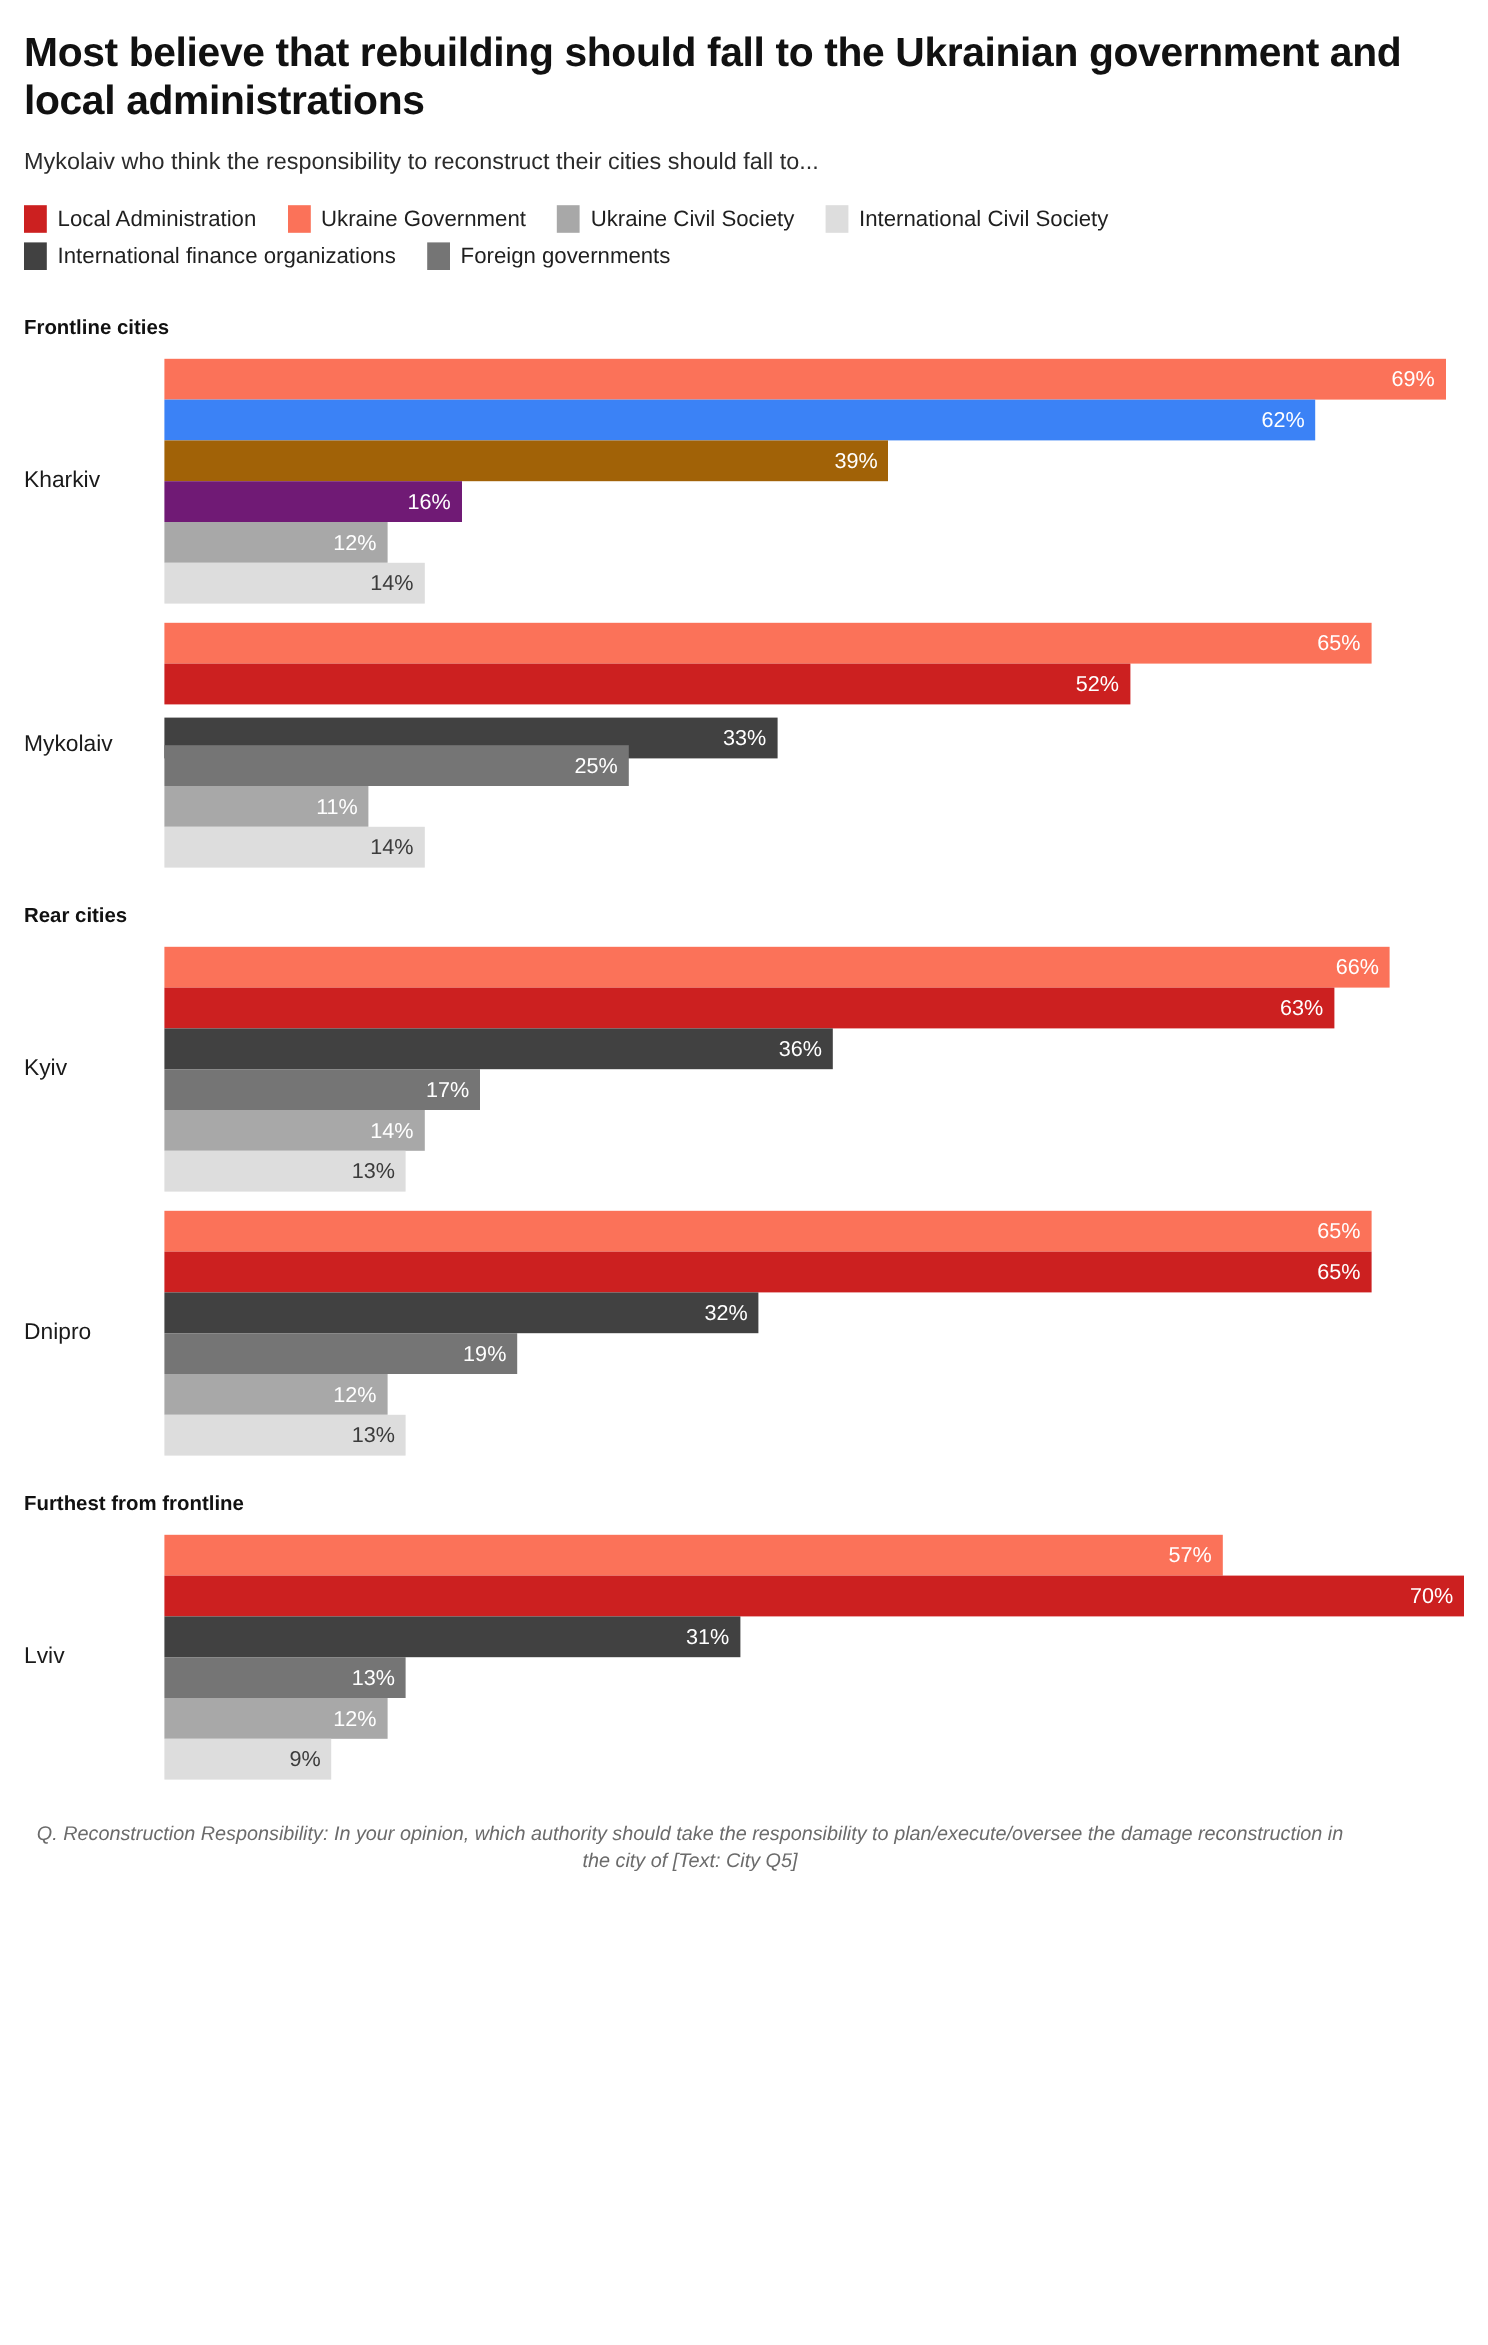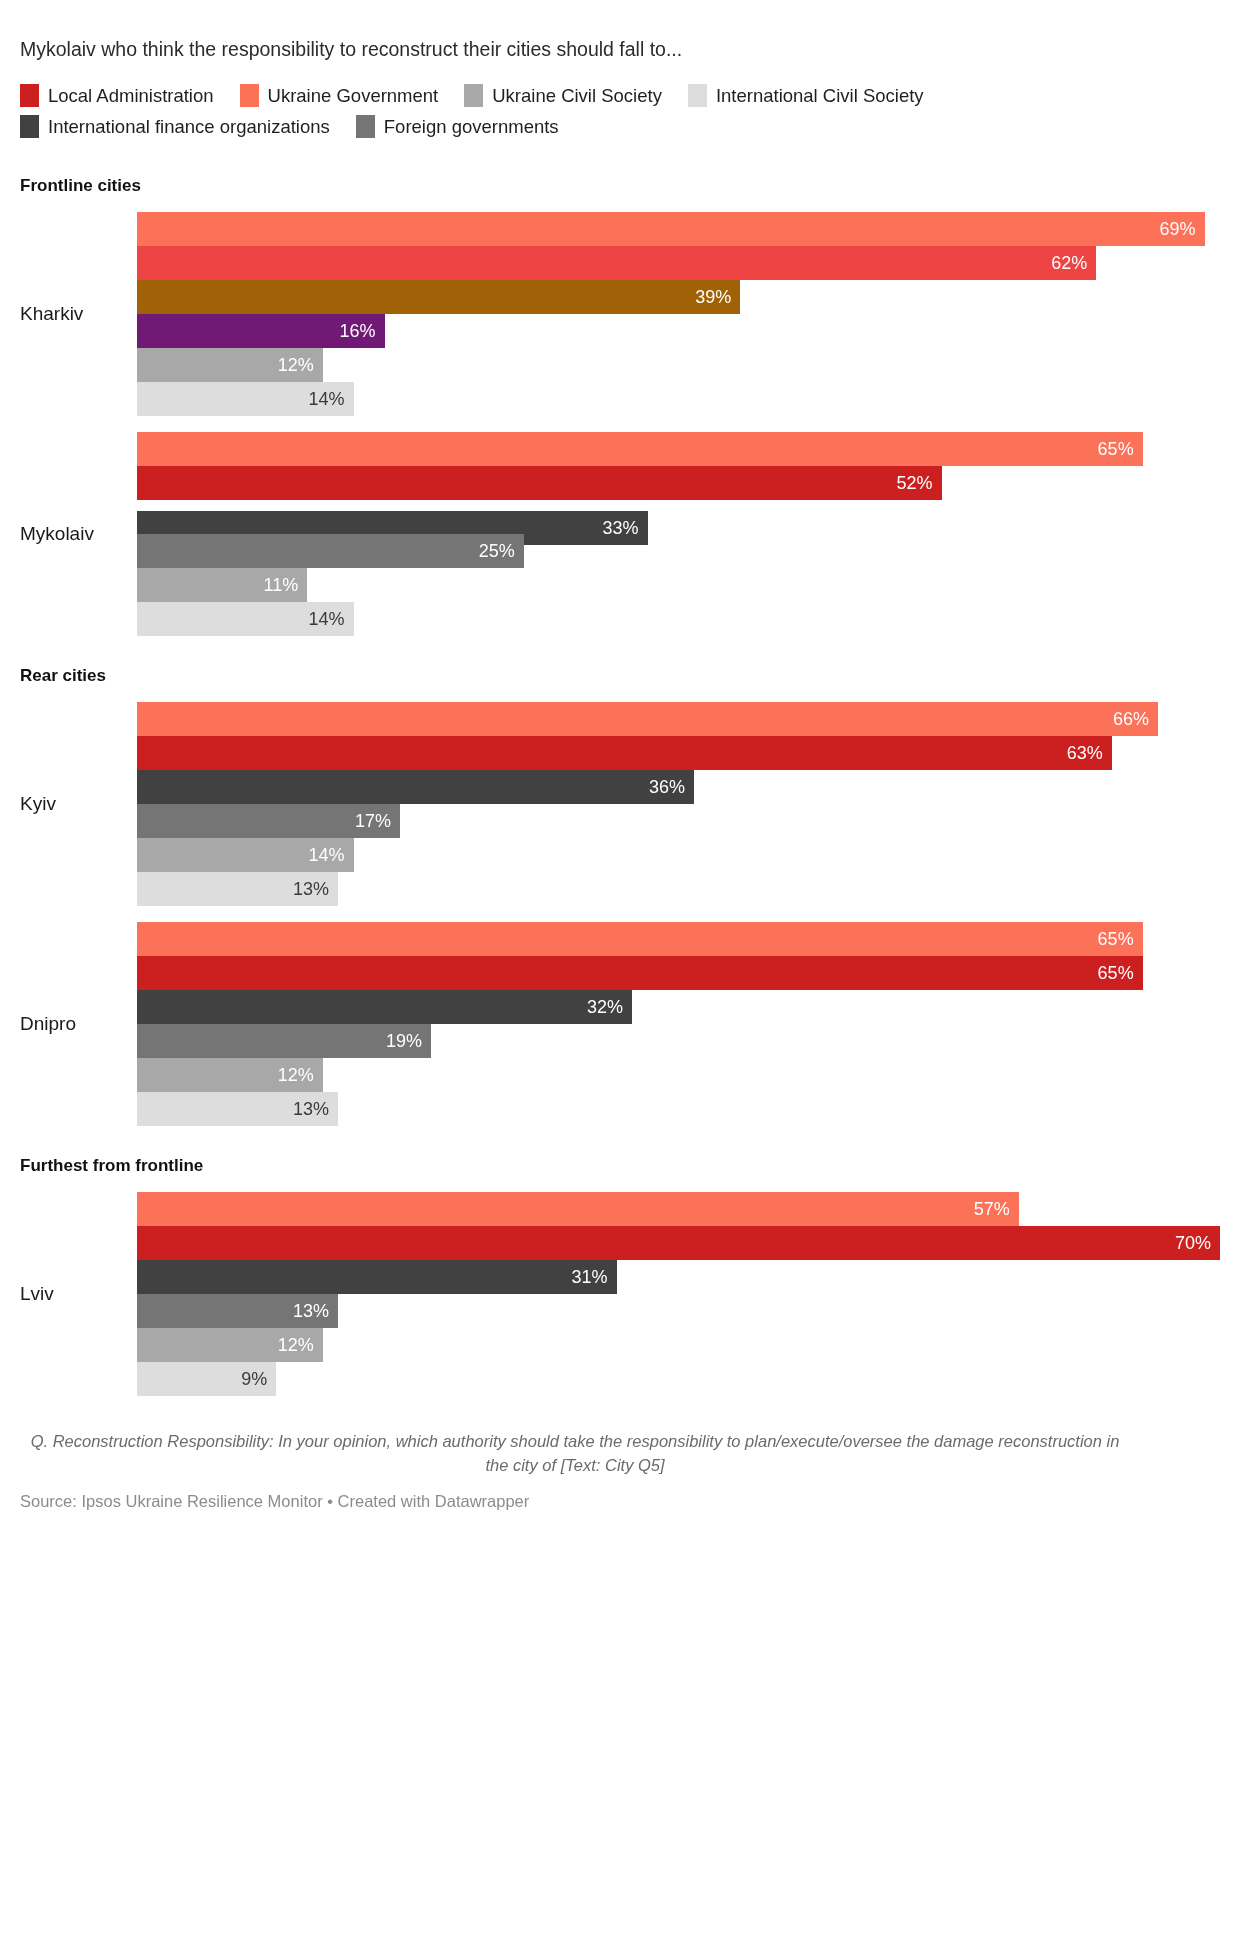--- a/index.html
+++ b/index.html
@@ -127,20 +127,21 @@
     font-size: 16.5px;
     color: #8c8c8c;
     margin: 14px 0 0 0;
   }
 </style>
 </head>
 <body>
 
 <div class="page">
 
+  <h1 class="chart-title">Most believe that rebuilding should fall to the Ukrainian government and local administrations</h1>
 
   <p class="chart-subtitle">Mykolaiv who think the responsibility to reconstruct their cities should fall to...</p>
 
   <div class="legend" id="legend-root">
       <div class="legend-item">
         <span class="legend-swatch" style="background: rgb(204, 32, 32);"></span>
         <span class="legend-label">Local Administration</span>
       </div>
       <div class="legend-item">
         <span class="legend-swatch" style="background: rgb(251, 114, 89);"></span>
@@ -168,21 +169,21 @@
       <div class="group-title">Frontline cities</div>
       <div class="city-block">
         <div class="city-label">Kharkiv</div>
         <div class="bars">
           <div class="bar-row">
             <div class="bar" title="Ukraine Government: 69%" style="width: 98.5714%; background: rgb(251, 114, 89); color: rgb(255, 255, 255);">
               <span class="bar-value">69%</span>
             </div>
           </div>
           <div class="bar-row">
-            <div class="bar" title="Local Administration: 62%" style="width: 88.5714%; background: #ef4444; color: rgb(255, 255, 255);">
+            <div class="bar" title="Local Administration: 62%" style="width: 88.5714%; background: #3b82f6; color: rgb(255, 255, 255);">
               <span class="bar-value">62%</span>
             </div>
           </div>
           <div class="bar-row">
             <div class="bar" title="International finance organizations: 39%" style="width: 55.7143%; background: #a16207; color: rgb(255, 255, 255);">
               <span class="bar-value">39%</span>
             </div>
           </div>
           <div class="bar-row">
             <div class="bar" title="Foreign governments: 16%" style="width: 22.8571%; background: #701a75; color: rgb(255, 255, 255);">
@@ -340,16 +341,15 @@
             <div class="bar" title="International Civil Society: 9%" style="width: 12.8571%; background: rgb(221, 221, 221); color: rgb(59, 59, 59);">
               <span class="bar-value">9%</span>
             </div>
           </div>
         </div>
       </div>
     </div>
 
   <div class="footer">
     <p class="footer-note">Q. Reconstruction Responsibility: In your opinion, which authority should take the responsibility to plan/execute/oversee the damage reconstruction in the city of [Text: City Q5]</p>
-    <p class="footer-source">Source: Ipsos Ukraine Resilience Monitor • Created with Datawrapper</p>
   </div>
 
 </div>
 
 </body></html>

